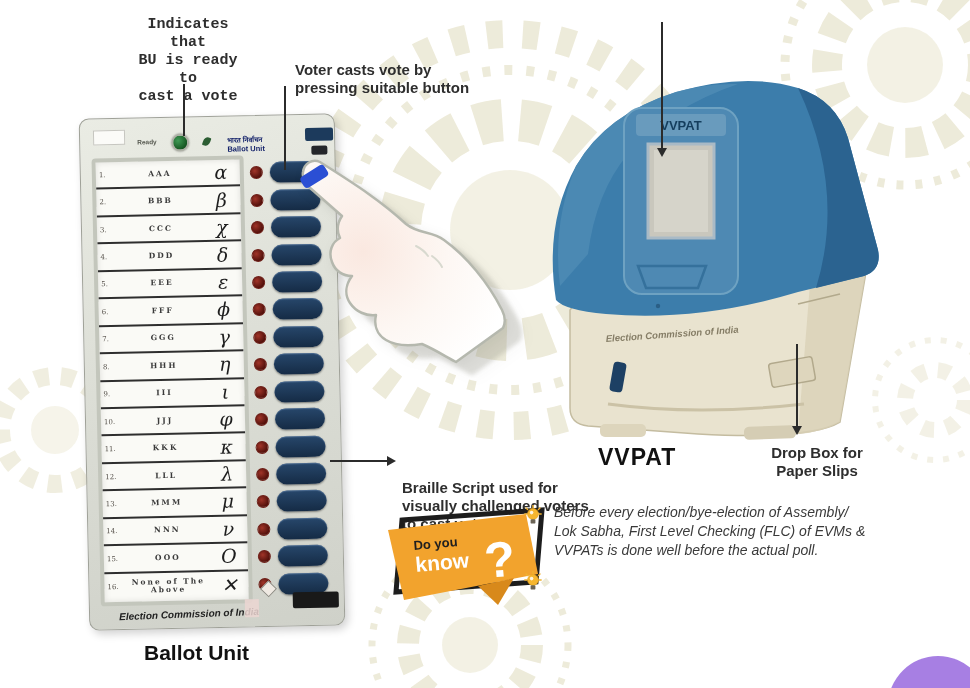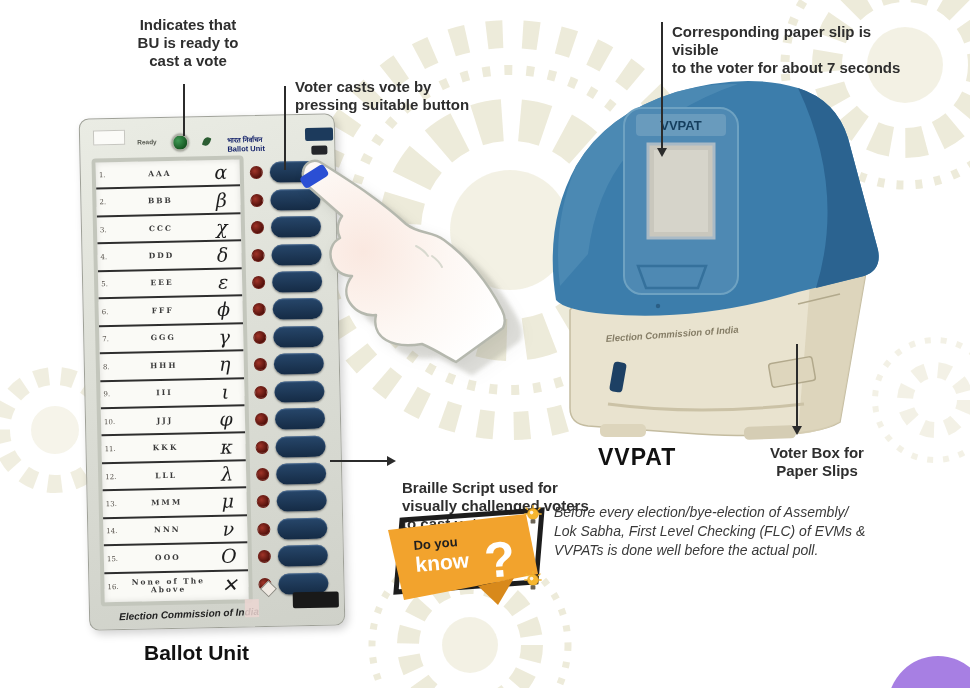--- a/index.html
+++ b/index.html
@@ -373,41 +373,39 @@
     <rect x="106" y="76" width="54" height="82" fill="#d6d4ca"></rect>
 
     <path d="M90,192 L158,192 L150,214 L98,214 Z" fill="none" stroke="#35719c" stroke-width="2.5"></path>
     <circle cx="110" cy="232" r="2.2" fill="#2b5f86"></circle>
 
     <rect x="64" y="288" width="13" height="30" rx="4" fill="#1d4064" transform="rotate(10 70 300)"></rect>
   </svg>
 
   <div id="cap-vvpat" class="caption">VVPAT</div>
 
-  <div class="ann" style="left:128px;top:16px;width:120px;text-align:center;">Indicates that
+  <div class="ann" style="left:128px;top:16px;width:120px;text-align:center;font-family:Liberation Mono, monospace;">Indicates that
 BU is ready to
 cast a vote</div>
   <div class="vline" style="left:183px;top:84px;height:52px;"></div>
 
-  <div class="ann" style="left:295px;top:78px;width:175px;">Voter casts vote by
+  <div class="ann" style="left:295px;top:61px;width:175px;">Voter casts vote by
 pressing suitable button</div>
   <div class="vline" style="left:284px;top:86px;height:84px;"></div>
 
-  <div class="ann" style="left:672px;top:23px;width:250px;">Corresponding paper slip is visible
-to the voter for about 7 seconds</div>
   <div class="vline" style="left:661px;top:22px;height:128px;"></div>
   <div class="arr-down" style="left:657px;top:148px;"></div>
 
   <div class="ann" style="left:402px;top:443px;width:190px;margin-top:36px;">Braille Script used for
 visually challenged voters
 to cast vote</div>
   <div class="hline" style="left:330px;top:460px;width:58px;"></div>
   <div class="arr-right" style="left:387px;top:456px;"></div>
 
-  <div class="ann" style="left:758px;top:444px;width:118px;text-align:center;">Voter Box for
+  <div class="ann" style="left:758px;top:444px;width:118px;text-align:center;">Drop Box for
 Paper Slips</div>
   <div class="vline" style="left:796px;top:344px;height:84px;"></div>
   <div class="arr-down" style="left:792px;top:426px;"></div>
 
   <svg id="badge" width="162" height="102" viewBox="0 0 162 102">
     <polygon points="16,14 156,4 150,76 10,86" fill="none" stroke="#1d1d1d" stroke-width="5"></polygon>
     <polygon points="2,24 140,8 152,68 18,94" fill="#f2a32d"></polygon>
     <polygon points="92,80 128,72 112,99" fill="#d8891b"></polygon>
     <text x="28" y="44" font-size="13" font-weight="700" fill="#1f1f1f" transform="rotate(-5 28 44)">Do you</text>
     <text x="30" y="66" font-size="21" font-weight="700" fill="#ffffff" transform="rotate(-5 30 66)">know</text>

